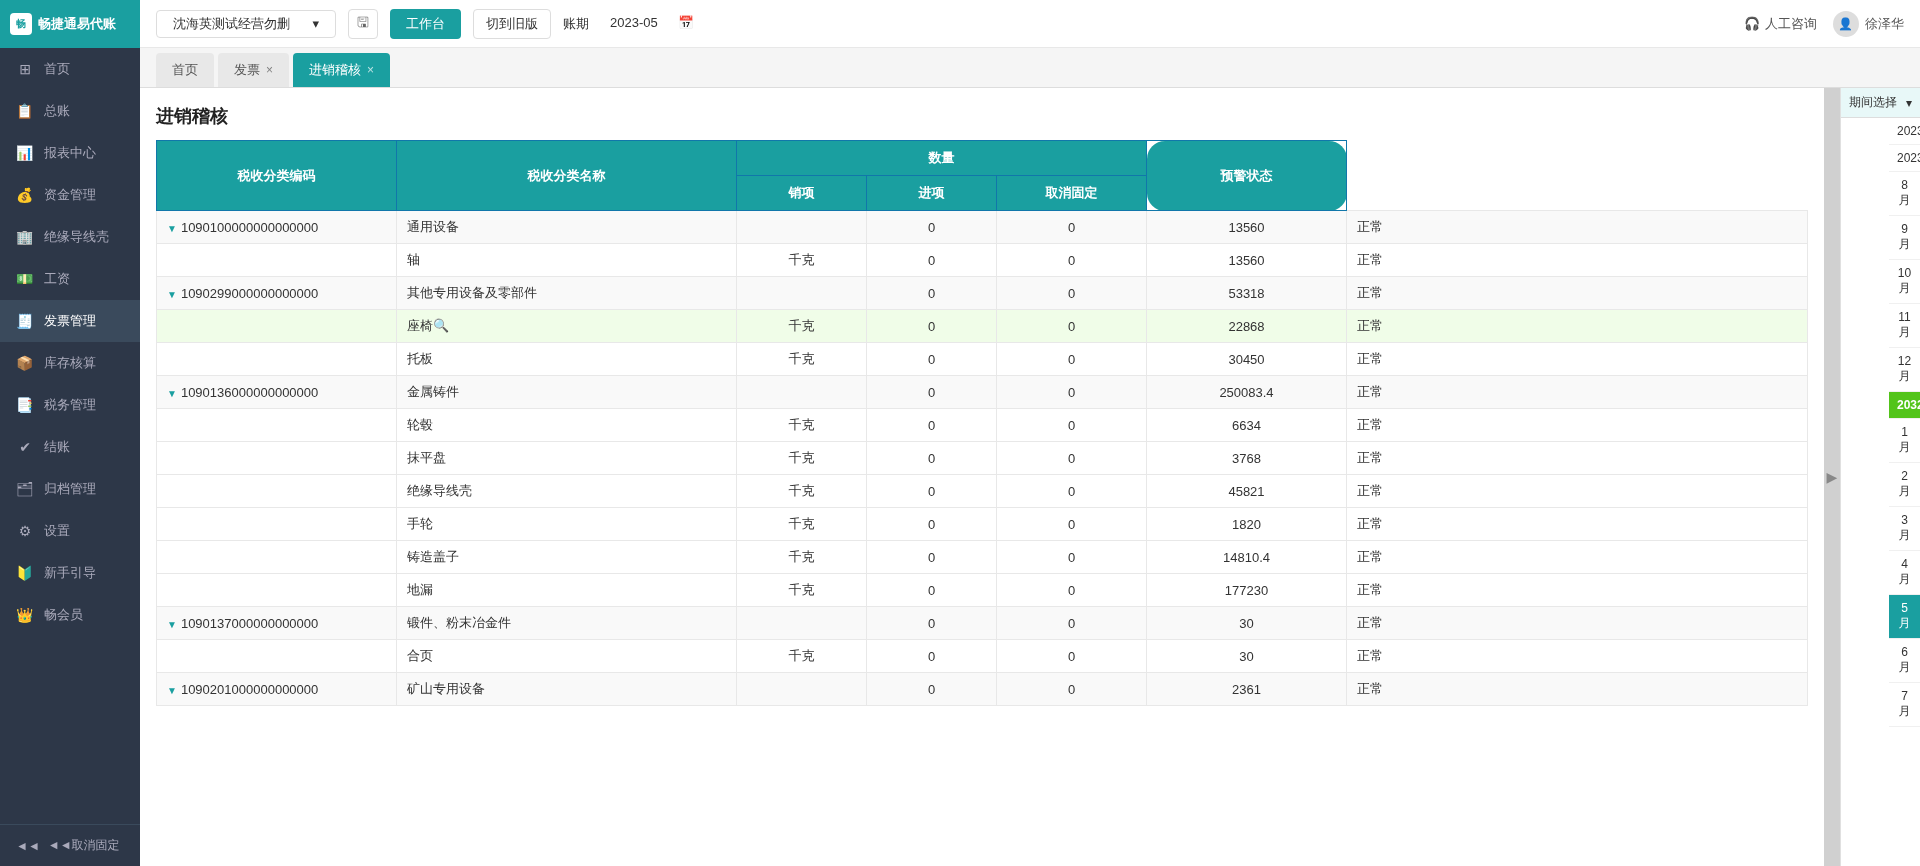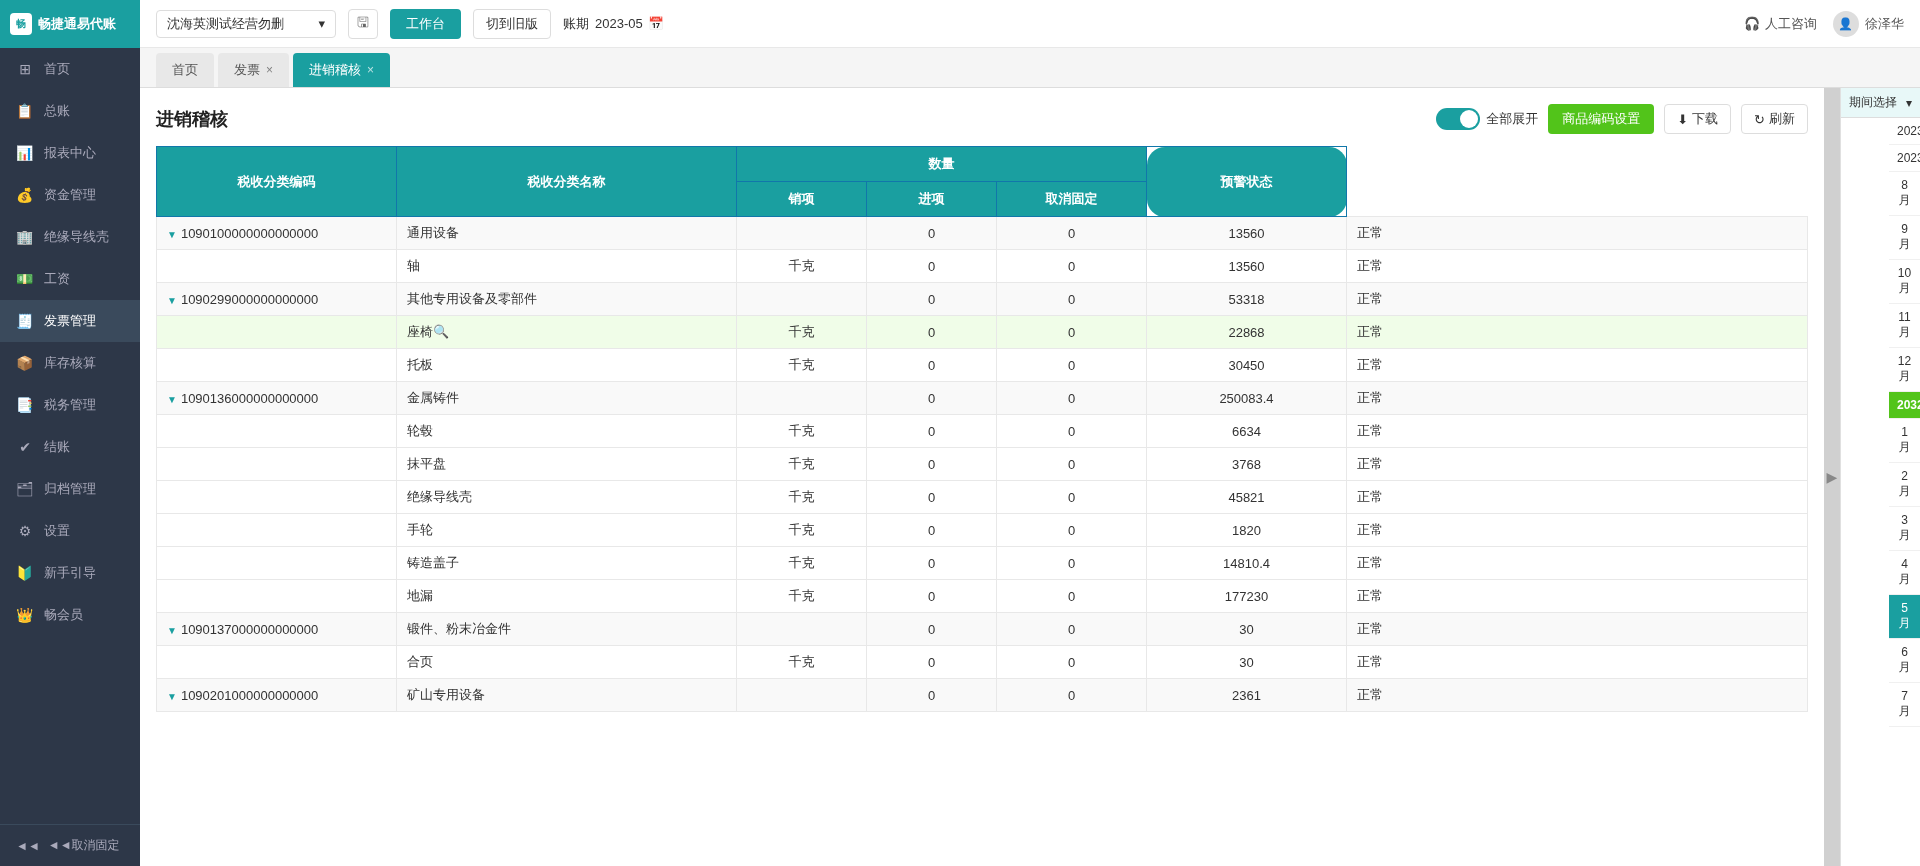--- a/index.html
+++ b/index.html
@@ -79,21 +79,21 @@
       flex-shrink: 0;
     }
     .topbar-company {
       display: flex;
       align-items: center;
       gap: 6px;
       font-size: 13px;
       color: #333;
       border: 1px solid #ddd;
       border-radius: 4px;
-      padding: 4px 10px;
+      padding: 4px 16px;
       cursor: pointer;
       min-width: 180px;
     }
     .topbar-company-name { flex: 1; }
     .topbar-save-btn {
       width: 30px; height: 30px;
       border: 1px solid #ddd;
       border-radius: 4px;
       background: white;
       cursor: pointer;
@@ -115,22 +115,22 @@
       border-radius: 4px;
       padding: 5px 12px;
       cursor: pointer;
       font-size: 13px;
       color: #333;
     }
     .topbar-period {
       font-size: 13px;
       color: #333;
       display: flex;
-      align-items: center;
-      gap: 6px;
+      align-items: flex-start;
+      gap: 21px;
     }
     .topbar-right {
       margin-left: auto;
       display: flex;
       align-items: center;
       gap: 16px;
       color: #555;
       font-size: 13px;
     }
     .topbar-right .user-icon {
@@ -463,35 +463,20 @@
           <span class="close-btn">×</span>
         </div>
       </div>
   </div>
 
   <div class="content-area">
     <div class="page-content">
 
       <div class="page-header">
         <h2 class="page-title">进销稽核</h2>
-        <div class="page-header-right">
-          <div class="toggle-all">
-            <div class="toggle-switch"></div>
-            <span>全部展开</span>
-          </div>
-          <button class="btn-product-code">商品编码设置</button>
-          <button class="btn-download">
-            <span>⬇</span>
-            <span>下载</span>
-          </button>
-          <button class="btn-refresh">
-            <span>↻</span>
-            <span>刷新</span>
-          </button>
-        </div>
       </div>
 
       <div style="overflow: auto; flex: 1;">
         <table class="data-table">
           <thead>
             <tr>
               <th rowspan="2" style="width:240px;">税收分类编码</th>
               <th rowspan="2" style="width:340px;text-align:center;">税收分类名称</th>
               <th colspan="3">数量</th>
               <th rowspan="2" style="width:200px;border-radius:18px;">预警状态</th>

